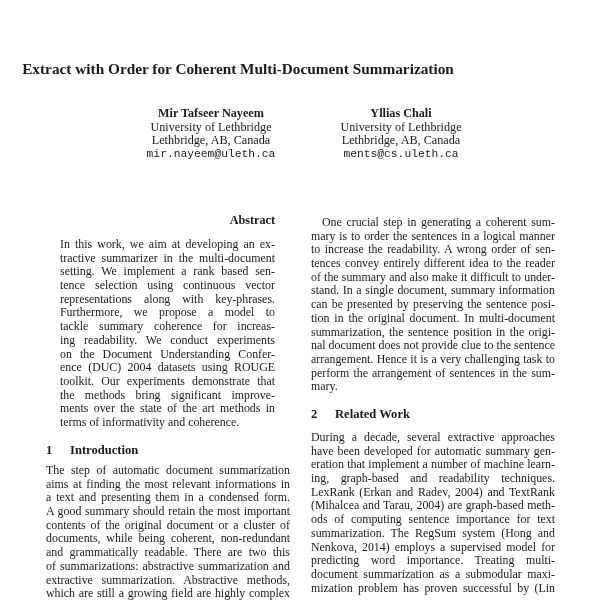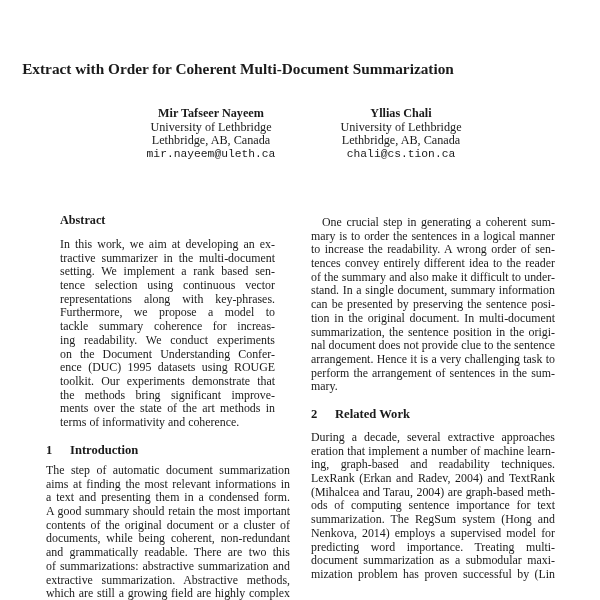--- a/index.html
+++ b/index.html
@@ -9,21 +9,21 @@
            font-weight: bold; font-size: 15.3px; letter-spacing: 0; }
   .author { position: absolute; top: 107px; width: 220px; text-align: center;
             font-size: 12.2px; line-height: 13.6px; }
   .author.a1 { left: 101px; }
   .author.a2 { left: 291px; }
   .author .name { font-weight: bold; }
   .author .email { font-family: "Liberation Mono", monospace; font-size: 11.3px; }
   .col { position: absolute; font-size: 11.9px; line-height: 13.7px; text-align: justify; }
   .col .line { display: block; white-space: nowrap; text-align-last: justify; height: 13.7px; }
   .col .line.last { text-align-last: left; }
-  .abs-head { position: absolute; top: 213px; left: 60px; width: 215px; text-align: left;
+  .abs-head { position: absolute; top: 213px; left: 60px; width: 215px; text-align: right;
               font-weight: bold; font-size: 12.2px; }
   .abstract { top: 238px; left: 60px; width: 215px; }
   .sec-head { position: absolute; font-weight: bold; font-size: 12.6px; }
   .sec-head .num { display: inline-block; width: 24px; }
   .intro-head { top: 443px; left: 46px; }
   .intro { top: 464px; left: 46px; width: 244px; }
   .right1 { top: 216px; left: 311px; width: 244px; }
   .rw-head { top: 407px; left: 311px; }
   .rw { top: 431px; left: 311px; width: 244px; }
 </style>
@@ -36,35 +36,35 @@
   <div class="name">Mir Tafseer Nayeem</div>
   <div>University of Lethbridge</div>
   <div>Lethbridge, AB, Canada</div>
   <div class="email">mir.nayeem@uleth.ca</div>
 </div>
 
 <div class="author a2">
   <div class="name">Yllias Chali</div>
   <div>University of Lethbridge</div>
   <div>Lethbridge, AB, Canada</div>
-  <div class="email">chali@cs.tion.ca</div>
+  <div class="email">ments@cs.uleth.ca</div>
 </div>
 
 <div class="abs-head">Abstract</div>
 <div class="col abstract">
     <span class="line">In this work, we aim at developing an ex-</span>
     <span class="line">tractive summarizer in the multi-document</span>
     <span class="line">setting. We implement a rank based sen-</span>
     <span class="line">tence selection using continuous vector</span>
     <span class="line">representations along with key-phrases.</span>
     <span class="line">Furthermore, we propose a model to</span>
     <span class="line">tackle summary coherence for increas-</span>
     <span class="line">ing readability. We conduct experiments</span>
     <span class="line">on the Document Understanding Confer-</span>
-    <span class="line">ence (DUC) 1995 datasets using ROUGE</span>
+    <span class="line">ence (DUC) 2004 datasets using ROUGE</span>
     <span class="line">toolkit. Our experiments demonstrate that</span>
     <span class="line">the methods bring significant improve-</span>
     <span class="line">ments over the state of the art methods in</span>
     <span class="line last">terms of informativity and coherence.</span>
   </div>
 
 <div class="sec-head intro-head">
   <span class="num">1</span><span>Introduction</span>
 </div>
 <div class="col intro">
@@ -94,20 +94,21 @@
     <span class="line">arrangement. Hence it is a very challenging task to</span>
     <span class="line">perform the arrangement of sentences in the sum-</span>
     <span class="line last">mary.</span>
   </div>
 
 <div class="sec-head rw-head">
   <span class="num">2</span><span>Related Work</span>
 </div>
 <div class="col rw">
     <span class="line">During a decade, several extractive approaches</span>
+    <span class="line">have been developed for automatic summary gen-</span>
     <span class="line">eration that implement a number of machine learn-</span>
     <span class="line">ing, graph-based and readability techniques.</span>
     <span class="line">LexRank (Erkan and Radev, 2004) and TextRank</span>
     <span class="line">(Mihalcea and Tarau, 2004) are graph-based meth-</span>
     <span class="line">ods of computing sentence importance for text</span>
     <span class="line">summarization. The RegSum system (Hong and</span>
     <span class="line">Nenkova, 2014) employs a supervised model for</span>
     <span class="line">predicting word importance. Treating multi-</span>
     <span class="line">document summarization as a submodular maxi-</span>
     <span class="line">mization problem has proven successful by (Lin</span>

